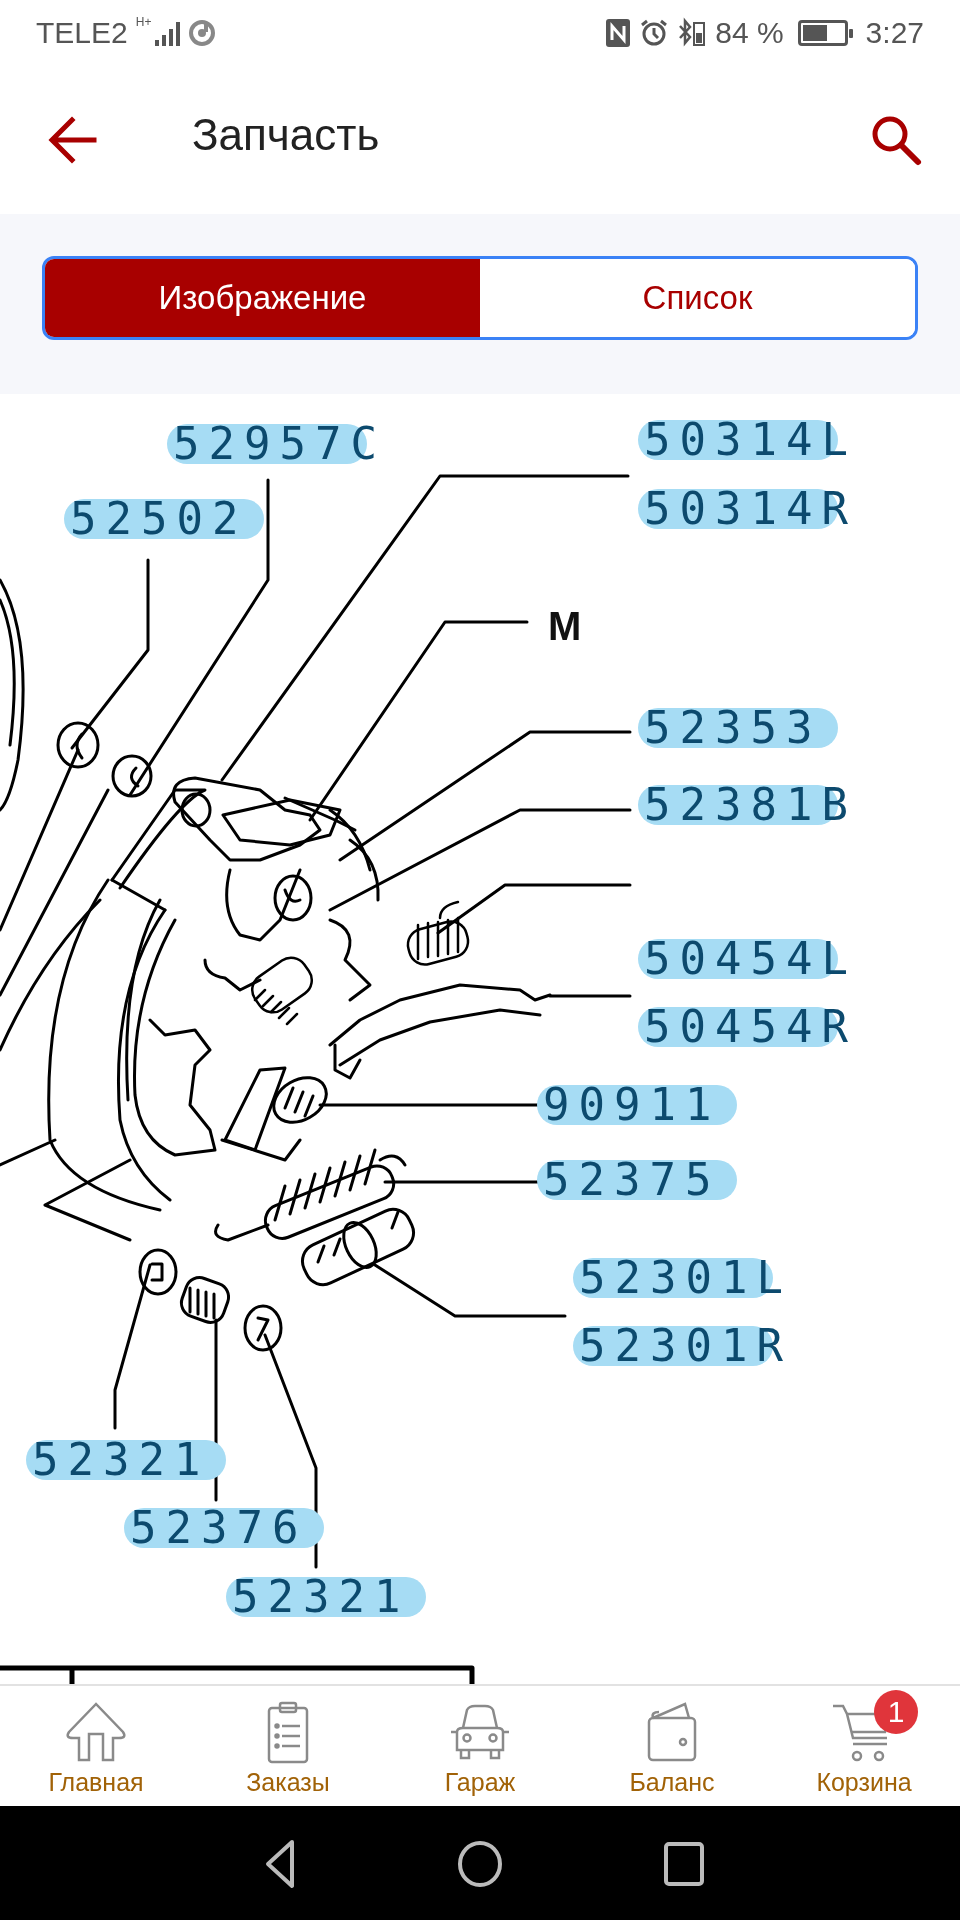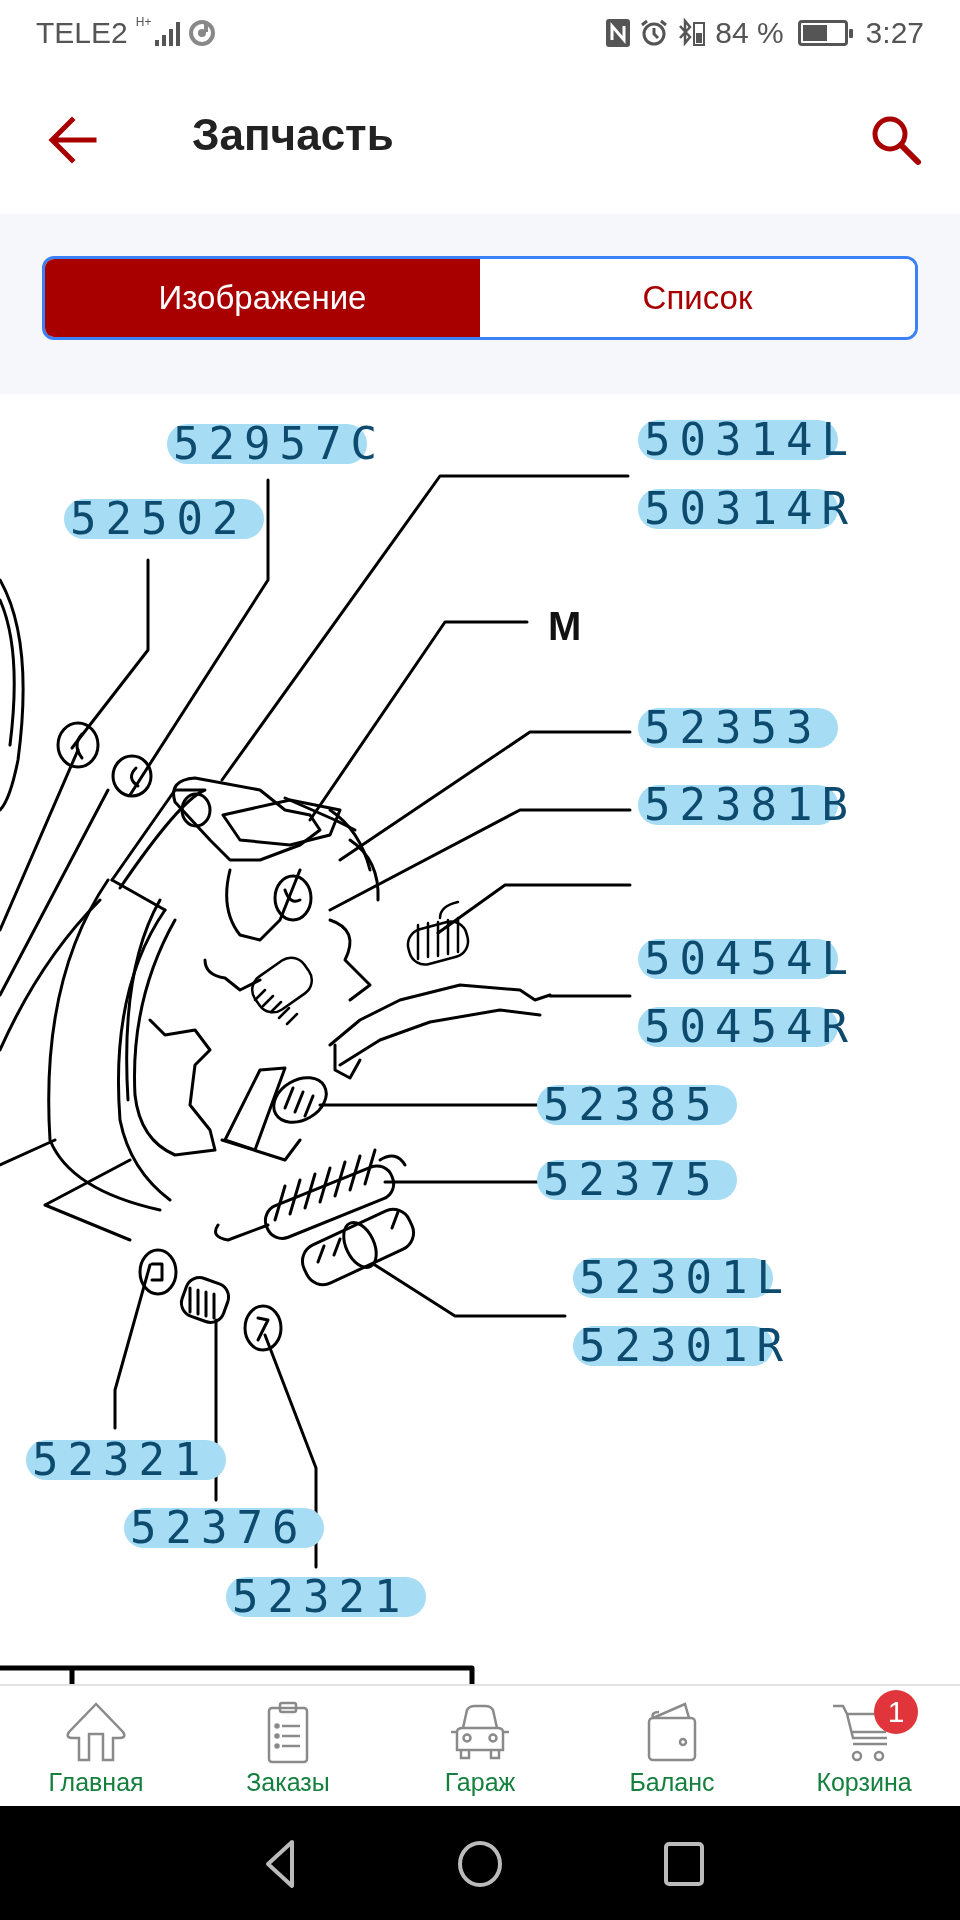--- a/index.html
+++ b/index.html
@@ -12,21 +12,21 @@
   .status-left, .status-right { display: flex; align-items: center; gap: 8px; }
   .sb-icon { display: inline-flex; align-items: center; justify-content: center; color: #555; }
   .signal { display: inline-flex; align-items: flex-end; gap: 3px; height: 26px; margin-left: 4px; }
   .signal i { display: block; width: 4px; background: #555; }
   .battery { display: inline-block; width: 50px; height: 26px; border: 3px solid #555; border-radius: 4px; position: relative; margin-left: 6px; }
   .battery::after { content: ""; position: absolute; right: -8px; top: 6px; width: 4px; height: 9px; background: #555; border-radius: 1px; }
   .battery .fill { position: absolute; left: 2px; top: 2px; bottom: 2px; background: #555; }
 
   
   .app-header { position: absolute; left: 0; top: 66px; width: 960px; height: 148px; background: #ffffff;
-    display: flex; align-items: center; font-weight: bold; }
+    display: flex; align-items: center; }
   .back-btn { position: absolute; left: 44px; top: 46px; width: 60px; height: 56px; cursor: pointer; }
   .page-title { position: absolute; left: 192px; top: 44px; font-size: 44px; color: #222222; }
   .search-btn { position: absolute; left: 866px; top: 44px; width: 60px; height: 60px; cursor: pointer; }
 
   
   .seg-area { position: absolute; left: 0; top: 214px; width: 960px; height: 180px; background: #f6f7fb; }
   .seg { position: absolute; left: 42px; top: 42px; width: 876px; height: 84px; border: 3px solid #3b82f6;
     border-radius: 12px; overflow: hidden; display: flex; background: #ffffff; }
   .seg-btn { flex: 1; display: flex; align-items: center; justify-content: center; font-size: 33px; cursor: pointer; }
   .seg-btn.active { background: #a80000; color: #ffffff; }
@@ -39,21 +39,21 @@
     font-family: "DejaVu Sans Mono", "Liberation Mono", monospace; font-size: 44px; line-height: 40px;
     letter-spacing: 9px; padding-left: 6px; cursor: pointer; white-space: nowrap; }
   .letter-m { position: absolute; font-family: "Liberation Sans", sans-serif; font-weight: bold; font-size: 40px; color: #111; }
 
   
   .bottom-nav { position: absolute; left: 0; top: 1684px; width: 960px; height: 122px; background: #ffffff;
     border-top: 2px solid #e2e2e2; display: flex; }
   .nav-item { flex: 1; display: flex; flex-direction: column; align-items: center; justify-content: flex-start; padding-top: 12px;
     position: relative; cursor: pointer; }
   .nav-icon { width: 70px; height: 66px; }
-  .nav-label { font-size: 25px; color: #15803d; margin-top: 4px; }
+  .nav-label { font-size: 25px; color: #a16207; margin-top: 4px; }
   .badge { position: absolute; top: 4px; left: 106px; width: 44px; height: 44px; border-radius: 22px; background: #e0353b; color: #fff;
     font-size: 30px; display: flex; align-items: center; justify-content: center; }
 
   
   .sys-nav { position: absolute; left: 0; top: 1806px; width: 960px; height: 114px; background: #000000; }
   .sys-btn { position: absolute; top: 30px; width: 60px; height: 56px; cursor: pointer; }
 </style>
 </head>
 <body>
 
@@ -213,21 +213,21 @@
   <span class="letter-m" style="left:548px;top:210px">M</span>
 
   <div class="callout" style="left:167px;top:30px;width:200px">52957C</div>
   <div class="callout" style="left:64px;top:105px;width:200px">52502</div>
   <div class="callout" style="left:638px;top:26px;width:200px">50314L</div>
   <div class="callout" style="left:638px;top:95px;width:200px">50314R</div>
   <div class="callout" style="left:638px;top:314px;width:200px">52353</div>
   <div class="callout" style="left:638px;top:391px;width:200px">52381B</div>
   <div class="callout" style="left:638px;top:545px;width:200px">50454L</div>
   <div class="callout" style="left:638px;top:613px;width:200px">50454R</div>
-  <div class="callout" style="left:537px;top:691px;width:200px">52385</div>
+  <div class="callout" style="left:537px;top:691px;width:200px">90911</div>
   <div class="callout" style="left:537px;top:766px;width:200px">52375</div>
   <div class="callout" style="left:573px;top:864px;width:200px">52301L</div>
   <div class="callout" style="left:573px;top:932px;width:200px">52301R</div>
   <div class="callout" style="left:26px;top:1046px;width:200px">52321</div>
   <div class="callout" style="left:124px;top:1114px;width:200px">52376</div>
   <div class="callout" style="left:226px;top:1183px;width:200px">52321</div>
 </div>
 
 <div class="bottom-nav">
   <div class="nav-item">

